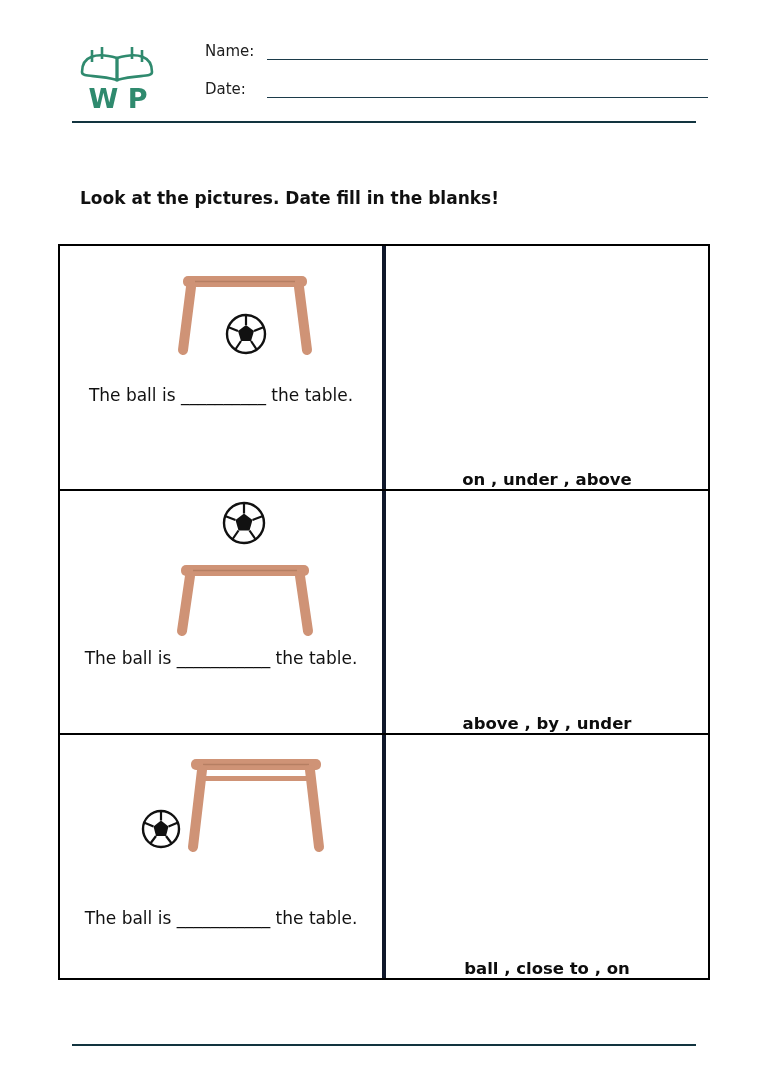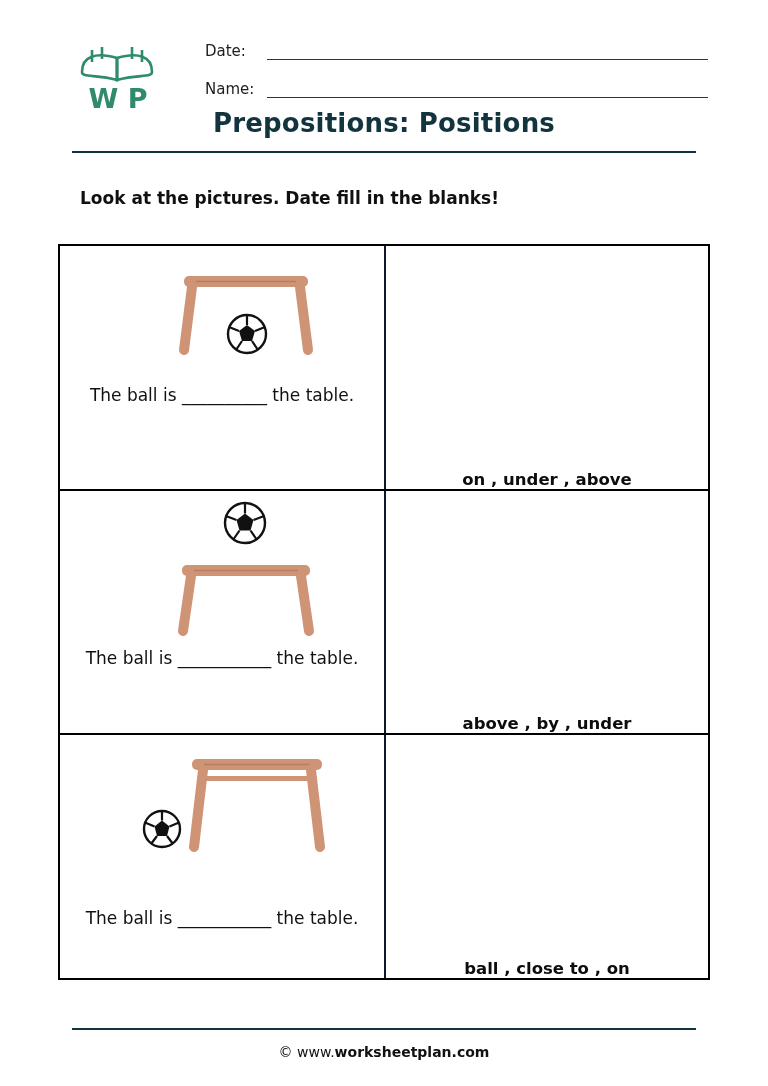--- a/index.html
+++ b/index.html
@@ -111,21 +111,21 @@
     flex: 1;
     display: flex;
     border-bottom: 2px solid #000000;
     box-sizing: border-box;
   }
   .grid-row:last-child { border-bottom: none; }
 
   .cell-left {
     width: 326px;
     box-sizing: border-box;
-    border-right: 2px solid #0f172a;
+    border-right: 4px solid #0f172a;
     position: relative;
     display: flex;
     flex-direction: column;
     justify-content: flex-start;
     align-items: center;
   }
   .cell-right {
     flex: 1;
     box-sizing: border-box;
     display: flex;
@@ -204,32 +204,31 @@
           <line x1="30" y1="5" x2="30" y2="17"></line>
           <line x1="60" y1="5" x2="60" y2="17"></line>
           <line x1="70" y1="8" x2="70" y2="20"></line>
         </g>
         <text x="46" y="66" text-anchor="middle" font-family="DejaVu Sans, sans-serif" font-size="27" font-weight="bold" fill="#2f8a6e">W P</text>
       </svg>
     </div>
 
     <div class="fields">
       <div class="field-row">
+        <span class="field-label">Name:</span>
+        <span class="field-line"></span>
+      </div>
+      <div class="field-row">
         <span class="field-label">Date:</span>
         <span class="field-line"></span>
       </div>
-      <div class="field-row">
-        <span class="field-label">Name:</span>
-        <span class="field-line"></span>
-      </div>
     </div>
   </div>
 
   <div class="title-wrap">
-    <div class="title">Prepositions: Positions</div>
     <div class="title-rule"></div>
   </div>
 
   <div class="instructions">Look at the pictures. Date fill in the blanks!</div>
 
   <div class="grid">
 
     <div class="grid-row row1">
       <div class="cell-left">
         <div class="art">
@@ -304,18 +303,15 @@
       </div>
       <div class="cell-right">
         <div class="options">ball , close to , on</div>
       </div>
     </div>
 
   </div>
 
   <div class="footer">
     <div class="footer-rule"></div>
-    <div class="footer-text">
-      <span>© www.</span><b>worksheetplan.com</b>
-    </div>
   </div>
 
 </div>
 
 </body></html>

